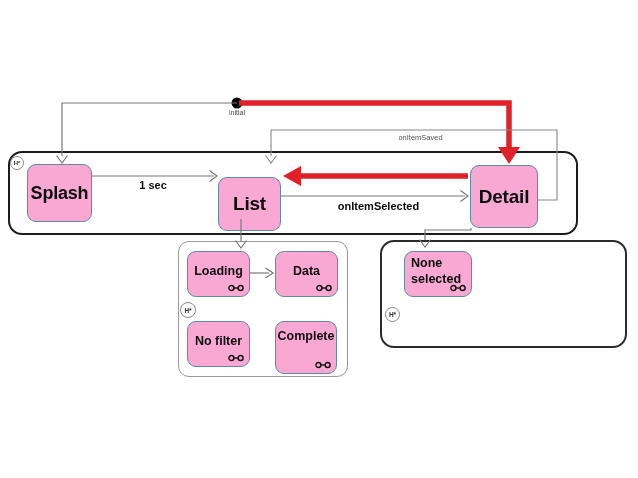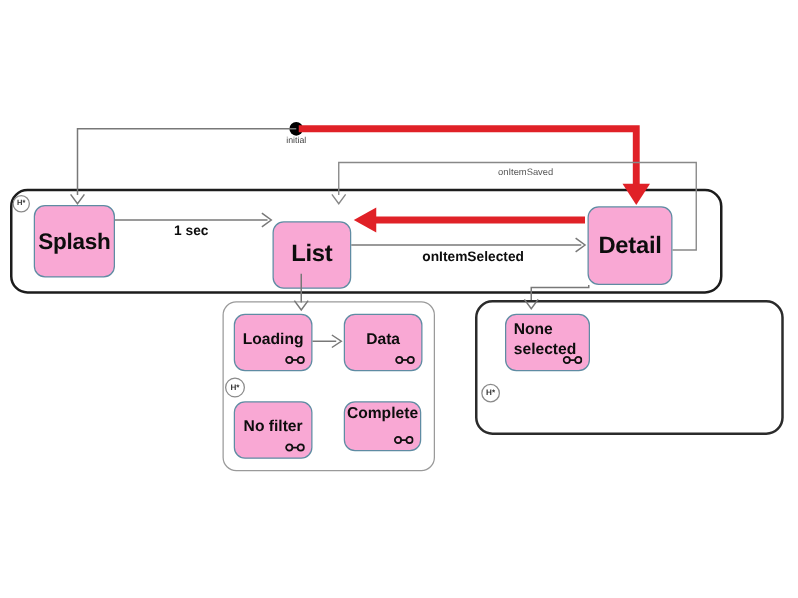--- a/index.html
+++ b/index.html
@@ -18,21 +18,21 @@
     color:#0d0d0d;font-weight:bold;
   }
   .state-lg{font-size:19px;letter-spacing:-0.2px;}
   #state-splash{left:27px;top:164px;width:65px;height:58px;font-size:18px;}
   #state-list{left:218px;top:177px;width:63px;height:54px;}
   #state-detail{left:470px;top:165px;width:68px;height:63px;}
   .state-sm{font-size:12.5px;padding-bottom:6px;}
   #state-loading{left:187px;top:251px;width:63px;height:46px;}
   #state-data{left:275px;top:251px;width:63px;height:46px;}
   #state-nofilter{left:187px;top:321px;width:63px;height:46px;}
-  #state-complete{left:275px;top:321px;width:62px;height:40px;padding-bottom:23px;}
+  #state-complete{left:275px;top:321px;width:62px;height:53px;padding-bottom:23px;}
   .state-wrap{align-items:flex-start;justify-content:flex-start;padding:4px 0 0 6px;line-height:1.25;font-size:12.5px;}
   #state-noneselected{left:388px;top:251px;width:68px;height:46px;margin-left:16px;}
   #state-oneplusselected{left:470px;top:251px;width:68px;height:46px;}
   .sub-icon{position:absolute;right:5px;bottom:4px;}
   .hist{
     position:absolute;z-index:4;box-sizing:border-box;border-radius:50%;
     border:1.2px solid #8a8a8a;background:#fff;color:#333;
     display:flex;align-items:center;justify-content:center;
     font-size:6.5px;font-weight:bold;
   }

